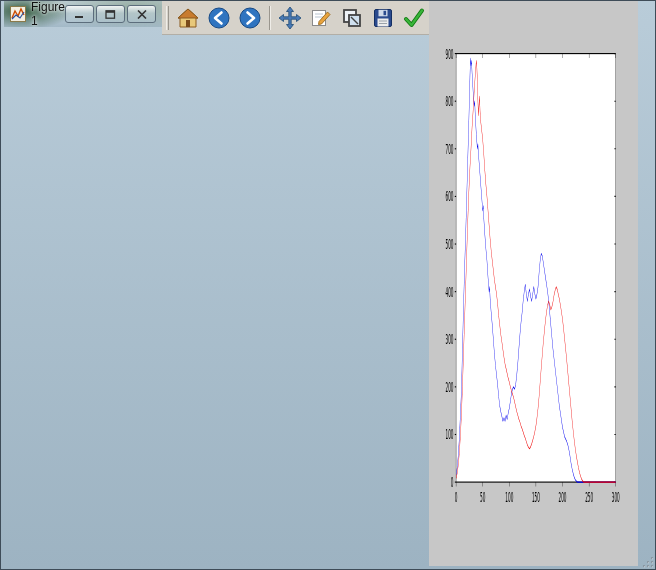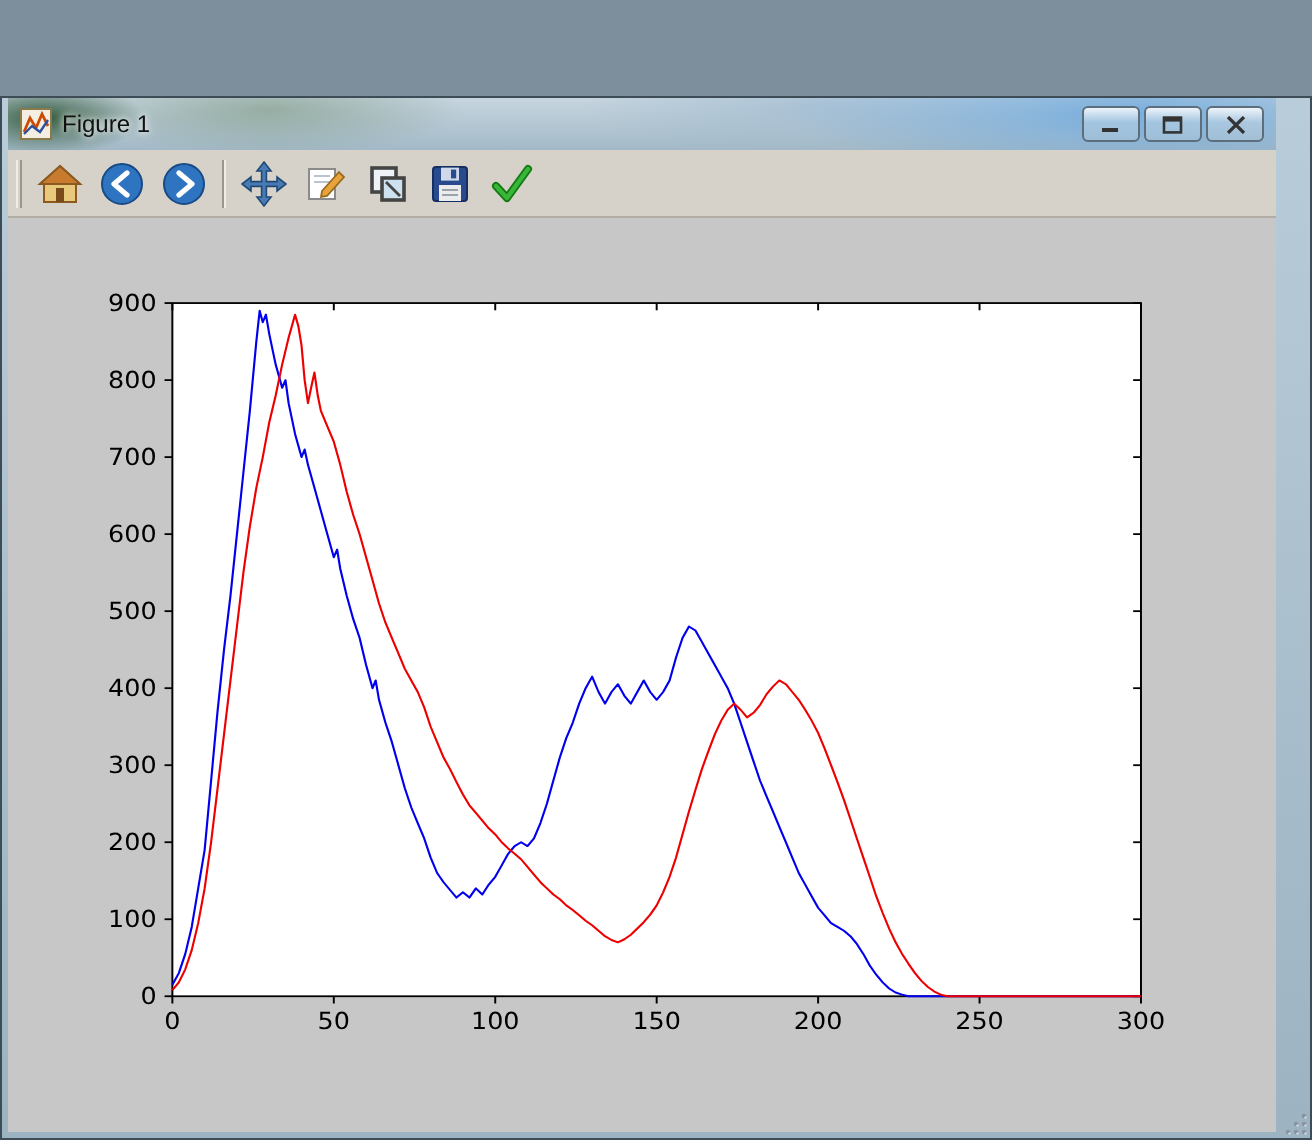--- a/index.html
+++ b/index.html
@@ -3,21 +3,21 @@
 <meta charset="utf-8">
 <style>
   * { box-sizing: border-box; margin: 0; padding: 0; }
   html,body { width:656px; height:570px; overflow:hidden; font-family:"Liberation Sans", sans-serif; background:#7d8f9c; }
 
   .window {
     position:absolute; inset:0;
     border:1px solid #3e4c58;
     padding:0 17px 3px 3px;
     background: linear-gradient(#b9ccd9, #9db3c2);
-    display:flex; flex-direction:column;margin-top:48px;
+    display:flex; flex-direction:row;
   }
 
   
   .titlebar {
     height:26px; flex:0 0 26px;
     display:flex; align-items:center;
     padding:0 6px 0 6px;
     background:
       radial-gradient(70px 26px at 18px 10px,  rgba(36,78,44,.9),  rgba(36,78,44,0) 72%),
       radial-gradient(130px 30px at 130px 6px, rgba(118,146,118,.55), rgba(118,146,118,0) 75%),

